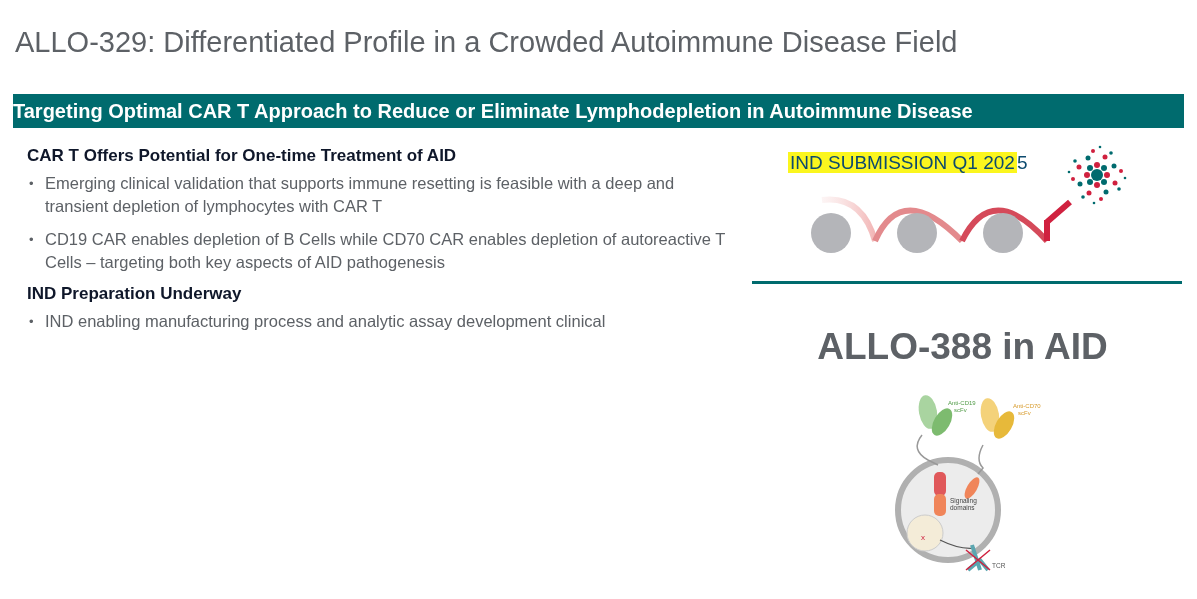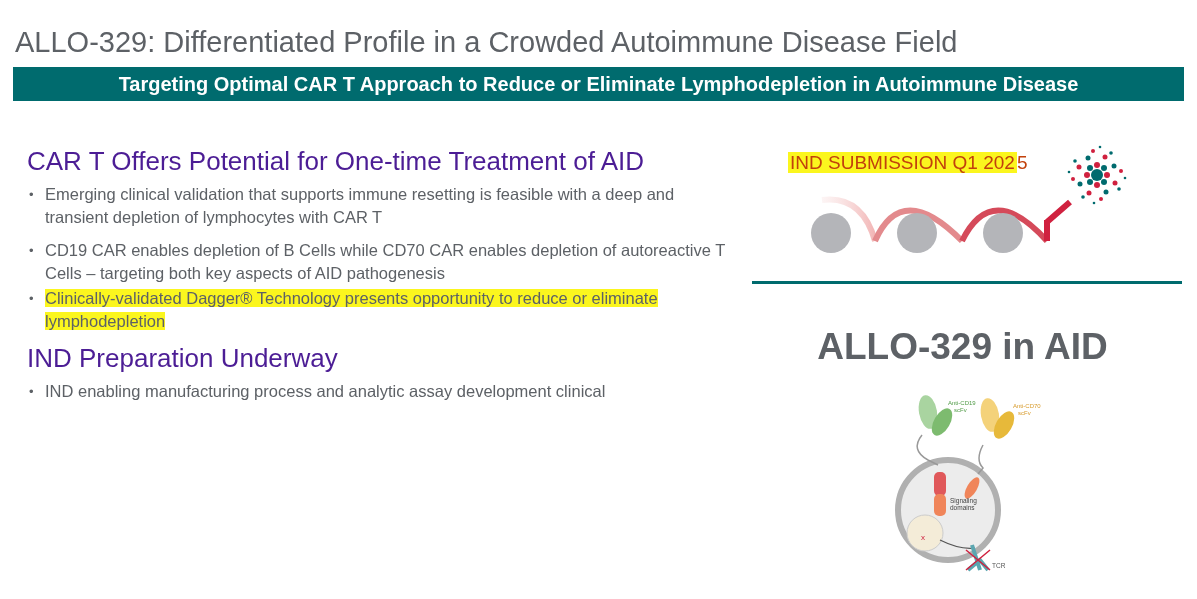--- a/index.html
+++ b/index.html
@@ -7,38 +7,38 @@
       width: 1197px; height: 599px; position: relative; overflow: hidden;
       background: #ffffff;
       font-family: "Liberation Sans", sans-serif;
       color: #5d6166;
     }
     .title {
       position: absolute; left: 15px; top: 26px;
       font-size: 29px; color: #5d6166; white-space: nowrap;
     }
     .banner {
-      position: absolute; left: 13px; top: 67px; width: 1171px; height: 34px;
+      position: absolute; left: 13px; top: 94px; width: 1171px; height: 34px;
       background: #006b6e; color: #fff; font-weight: bold; font-size: 20px;
-      text-align: center; line-height: 34px; white-space: nowrap;
+      line-height: 34px; white-space: nowrap;
     }
     .left { position: absolute; left: 27px; top: 146px; width: 720px; }
     .sec-h {
-      font-weight: normal; font-size: 26px; color: #4c1d95; margin: 0 0 6px 0; white-space: nowrap;
+      font-weight: bold; font-size: 17px; color: #0f172a; margin: 0 0 6px 0; white-space: nowrap;
     }
     ul { list-style: none; margin: 0 13px 10px 0; padding: 0; }
     li {
       position: relative; padding-left: 18px; font-size: 16.5px; line-height: 23px;
       color: #5d6166; margin-bottom: 2px;
     }
     li::before { content: "•"; position: absolute; left: 2px; top: 0; font-size: 13px; }
     .hl { background: #fbf61e; }
     .right-top { position: absolute; left: 752px; top: 140px; width: 440px; height: 145px; }
     .ind-label {
-      position: absolute; left: 36px; top: 12px; font-size: 19px; color: #c2410c; white-space: nowrap;
+      position: absolute; left: 36px; top: 12px; font-size: 19px; color: #0c4a6e; white-space: nowrap;
     }
     .ind-label .hl { padding: 0 2px; }
     .divider { position: absolute; left: 752px; top: 281px; width: 430px; height: 3px; background: #006b6e; }
     .aid-title {
       position: absolute; left: 790px; top: 326px; width: 345px; text-align: center;
       font-size: 37px; font-weight: bold; color: #5d6166; white-space: nowrap;
     }
     .diagram { position: absolute; left: 880px; top: 390px; }
   </style>
 </head>
@@ -47,21 +47,20 @@
 <div class="title">ALLO-329: Differentiated Profile in a Crowded Autoimmune Disease Field</div>
 <div class="banner">Targeting Optimal CAR T Approach to Reduce or Eliminate Lymphodepletion in Autoimmune Disease</div>
 
 <div class="left">
   <div class="sec-h">CAR T Offers Potential for One-time Treatment of AID</div>
   <ul>
     <li>Emerging clinical validation that supports immune resetting is feasible with a deep and transient depletion of lymphocytes with CAR T</li>
   </ul>
   <ul>
     <li>CD19 CAR enables depletion of B Cells while CD70 CAR enables depletion of autoreactive T Cells – targeting both key aspects of AID pathogenesis</li>
-    <li><span class="hl">Clinically-validated Dagger® Technology presents opportunity to reduce or eliminate lymphodepletion</span></li>
   </ul>
   <div class="sec-h">IND Preparation Underway</div>
   <ul>
     <li>IND enabling manufacturing process and analytic assay development clinical</li>
   </ul>
 </div>
 
 <div class="right-top">
   <div class="ind-label"><span class="hl">IND SUBMISSION  Q1 202</span><span>5</span></div>
   <svg width="440" height="145" style="position:absolute;left:0;top:0">
@@ -111,21 +110,21 @@
           <circle cx="-28" cy="-3" r="1.3"></circle>
           <circle cx="-3" cy="28" r="1.3"></circle>
           <circle cx="3" cy="-28" r="1.3"></circle>
       </g>
     </g>
   </svg>
 </div>
 
 <div class="divider"></div>
 
-<div class="aid-title">ALLO-329 in AID</div>
+<div class="aid-title">ALLO-388 in AID</div>
 
 <div class="diagram">
   <svg width="180" height="200">
     <circle cx="68" cy="120" r="50" fill="#ececec" stroke="#b0b0b0" stroke-width="6"></circle>
     <path d="M42 45 Q30 60 48 70 L58 75" stroke="#999" stroke-width="1.5" fill="none"></path>
     <path d="M103 55 Q95 70 103 78 L98 84" stroke="#999" stroke-width="1.5" fill="none"></path>
     <ellipse cx="48" cy="22" rx="9" ry="17" fill="#a9d4a0" transform="rotate(-10 48 22)"></ellipse>
     <ellipse cx="62" cy="32" rx="8" ry="15" fill="#7dbb6f" transform="rotate(30 62 32)"></ellipse>
     <ellipse cx="110" cy="25" rx="9" ry="17" fill="#f4d27a" transform="rotate(-10 110 25)"></ellipse>
     <ellipse cx="124" cy="35" rx="8" ry="15" fill="#e7b93a" transform="rotate(30 124 35)"></ellipse>

